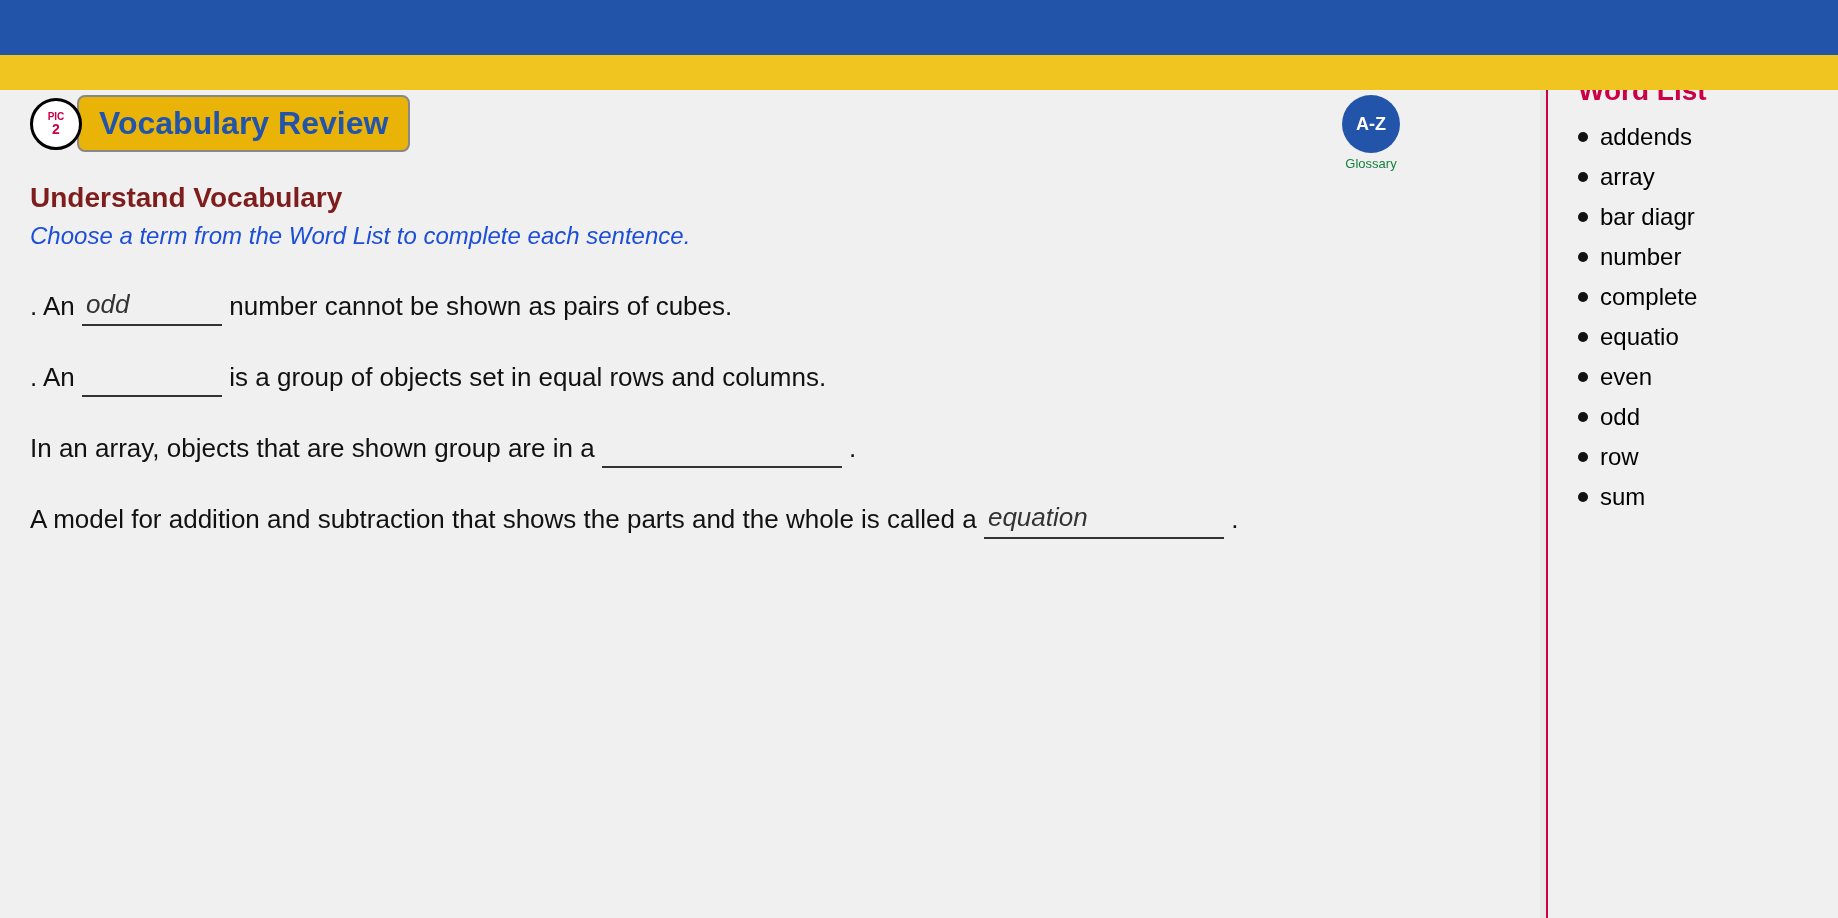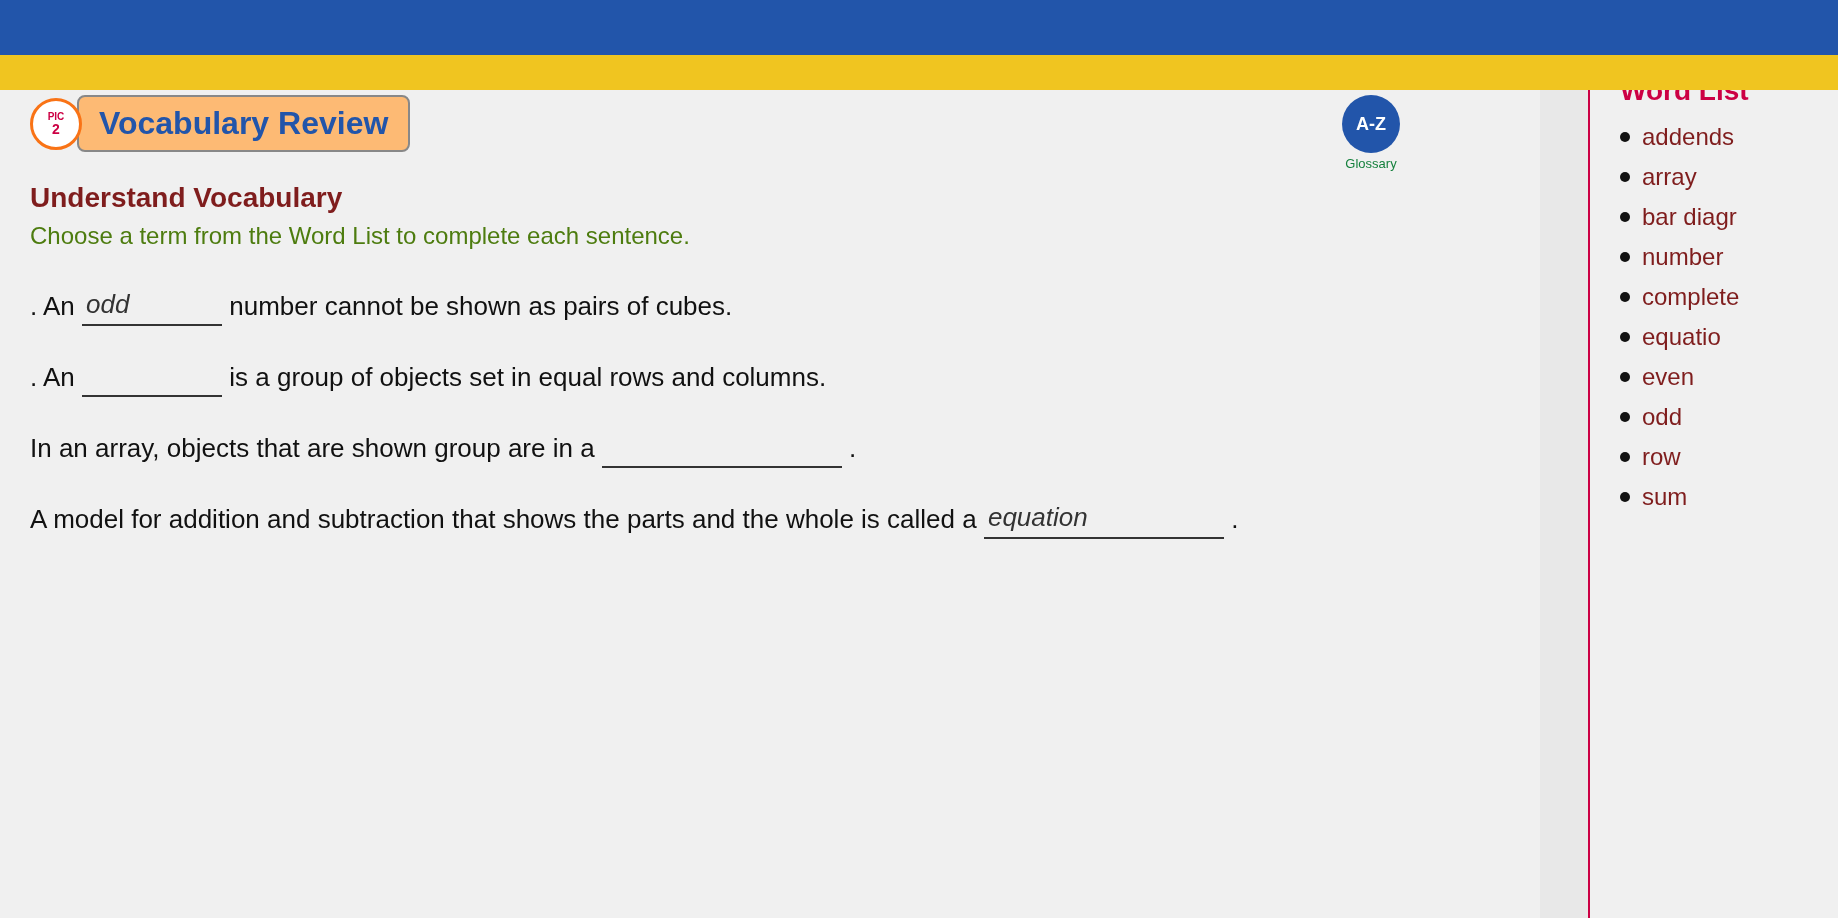--- a/index.html
+++ b/index.html
@@ -43,21 +43,21 @@
       height: 863px;
       background: #f0f0f0;
       padding: 30px 40px 30px 30px;
     }
 
     
     .word-list-sidebar {
       position: absolute;
       top: 55px;
       right: 0;
-      width: 250px;
+      width: 292px;
       height: 863px;
       background: #f0f0f0;
       border-left: 2px solid #cc0044;
       padding: 20px 20px 20px 30px;
     }
 
     
     .header-section {
       display: flex;
       align-items: flex-start;
@@ -69,21 +69,21 @@
     .pic-badge {
       display: flex;
       align-items: center;
       margin-top: 10px;
     }
 
     .pic-circle {
       width: 52px;
       height: 52px;
       border-radius: 50%;
-      border: 3px solid #f97316;
+      border: 3px solid #000000;
       display: flex;
       align-items: center;
       justify-content: center;
       flex-direction: column;
       margin-right: -5px;
       background: white;
       z-index: 2;
     }
 
     .pic-circle .pic-text {
@@ -97,21 +97,21 @@
       font-size: 14px;
       font-weight: bold;
       color: #cc0044;
       line-height: 1;
     }
 
     .title-box {
       border: 2px solid #888;
       border-radius: 8px;
       padding: 8px 20px;
-      background: #fdba74;
+      background: #eab308;
     }
 
     .title-box h1 {
       font-size: 32px;
       font-weight: bold;
       color: #2255aa;
     }
 
     
     .glossary-area {
@@ -145,21 +145,22 @@
     
     .section-heading {
       font-size: 28px;
       font-weight: bold;
       color: #7f1d1d;
       margin-bottom: 8px;
     }
 
     .instruction-text {
       font-size: 24px;
-      color: #4d7c0f;
+      font-style: italic;
+      color: #1d4ed8;
       margin-bottom: 35px;
     }
 
     
     .sentence-block {
       margin-bottom: 30px;
     }
 
     .sentence-line {
       font-size: 26px;
@@ -186,21 +187,21 @@
     
     .word-list-title {
       font-size: 28px;
       font-weight: bold;
       color: #cc0044;
       margin-bottom: 16px;
     }
 
     .word-list-item {
       font-size: 24px;
-      color: #7f1d1d;
+      color: #000000;
       margin-bottom: 12px;
       display: flex;
       align-items: center;
     }
 
     .bullet {
       width: 10px;
       height: 10px;
       border-radius: 50%;
       background: #111;

